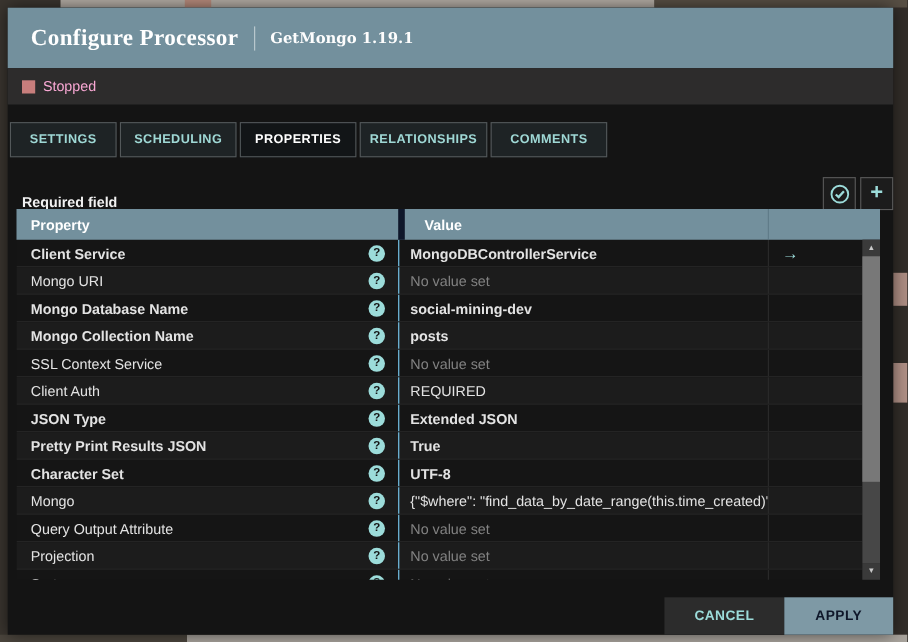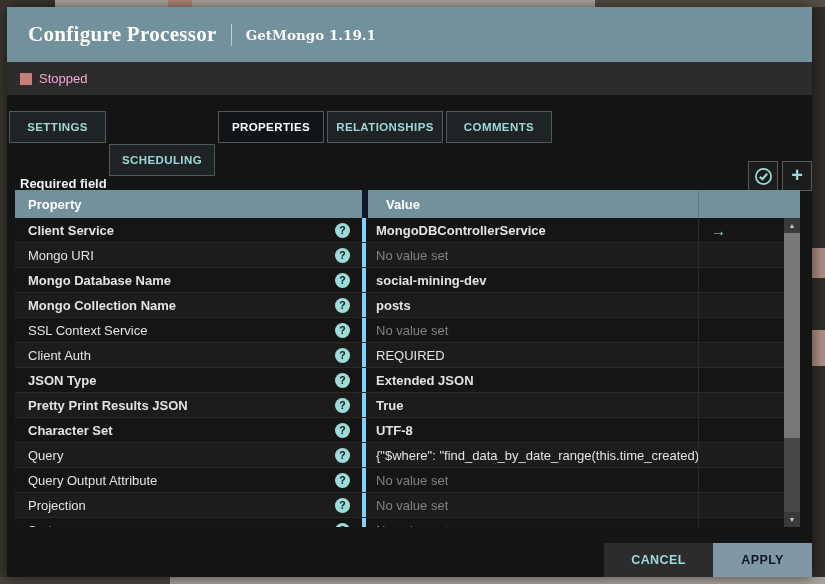--- a/index.html
+++ b/index.html
@@ -33,21 +33,21 @@
   .status-bar { height:33px; background:#2d2c2c; display:flex; align-items:center;
                 padding-left:13px; }
   .status-swatch { width:12px; height:12px; background:#c87e7c; display:inline-block; }
   .status-label { color:#f9a8d4; font-size:13px; font-weight:normal; margin-left:7px; }
 
   .tabs { position:absolute; left:2px; top:104px; display:flex; gap:3px; }
   .tab { height:32px; border:1px solid #53585a; background:#1e2325; color:#9fd8d5;
          font-size:11.5px; font-weight:bold; letter-spacing:.4px;
          display:flex; align-items:center; justify-content:center; cursor:pointer; }
   .tab.active { background:#121517; color:#ffffff; }
-  .tab:nth-child(1){ width:97px; }  .tab:nth-child(2){ width:106px;margin-top:33px; }
+  .tab:nth-child(1){ width:97px; }  .tab:nth-child(2){ width:106px; }
   .tab:nth-child(3){ width:106px; } .tab:nth-child(4){ width:116px; }
   .tab:nth-child(5){ width:106px; }
 
   .toolbar-row { position:absolute; left:0; top:146px; width:100%; height:38px;
                  display:flex; align-items:flex-end; justify-content:space-between;
                  padding:0 0 0 13px; }
   .required-label { color:#f2f2f2; font-size:13px; font-weight:bold; }
   .tool-buttons { display:flex; gap:4px; }
   .tool-btn { width:30px; height:30px; background:#1c1c1c; border:1px solid #5a5a5a;
               color:#9cdcda; display:flex; align-items:center; justify-content:center;
@@ -62,21 +62,21 @@
   .thead .hc-val  { width:336px; padding-left:18px; border-left:6px solid #0f172a; height:100%;
                     display:flex; align-items:center; }
   .thead .hc-extra{ flex:1; border-left:1px solid #5f7b88; height:100%; }
   .tbody { position:absolute; left:0; top:28px; width:769px; height:309px; overflow:hidden; }
   .trow { height:25px; display:flex; align-items:center; background:#151515;
           border-bottom:1px solid #292929; color:#e3e3e3; font-size:13px; cursor:pointer; }
   .trow.even { background:#1c1c1c; }
   .cell-prop { width:347px; height:100%; display:flex; align-items:center;
                justify-content:space-between; padding:0 12px 0 13px;gap:10px; }
   .cell-val  { width:336px; height:100%; display:flex; align-items:center;
-               padding-left:10px; border-left:4px solid #7dd3fc;
+               padding-left:10px; border-left:1px solid #7dd3fc;
                white-space:nowrap; overflow:hidden; }
   .cell-extra{ flex:1; height:100%; display:flex; align-items:center;
                padding-left:12px; border-left:1px solid #2c2c2c; }
   .bold { font-weight:bold; }
   .vunset { color:#828282; }
   .help { width:15px; height:15px; min-width:15px; border-radius:50%; background:#9cdcda;
           color:#141414; font-size:10.5px; font-weight:bold; display:flex;
           align-items:center; justify-content:center; }
   .goto { color:#9cdcda; font-size:15px; font-weight:bold; }
 
@@ -242,21 +242,21 @@
               <span class="bold">Character Set</span>
               <span class="help">?</span>
             </div>
             <div class="cell-val">
               <span class=" bold">UTF-8</span>
             </div>
             <div class="cell-extra"></div>
           </div>
           <div class="trow even">
             <div class="cell-prop">
-              <span class="">Query</span>
+              <span class="">Mongo</span>
               <span class="help">?</span>
             </div>
             <div class="cell-val">
               <span class="">{"$where": "find_data_by_date_range(this.time_created)"}</span>
             </div>
             <div class="cell-extra"></div>
           </div>
           <div class="trow">
             <div class="cell-prop">
               <span class="">Query Output Attribute</span>

